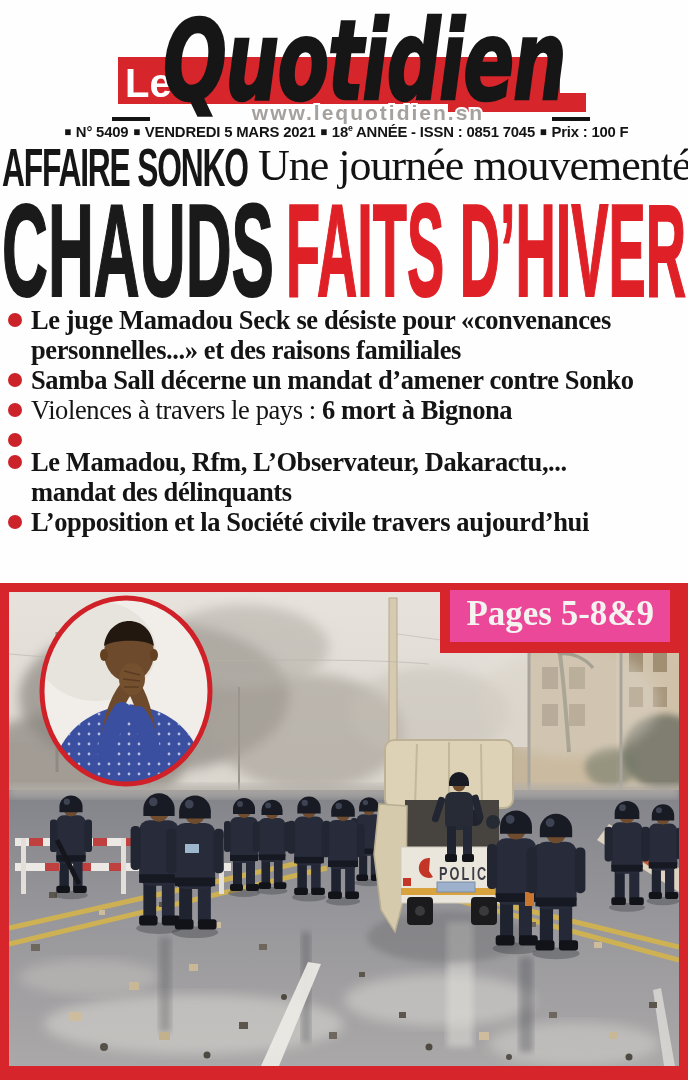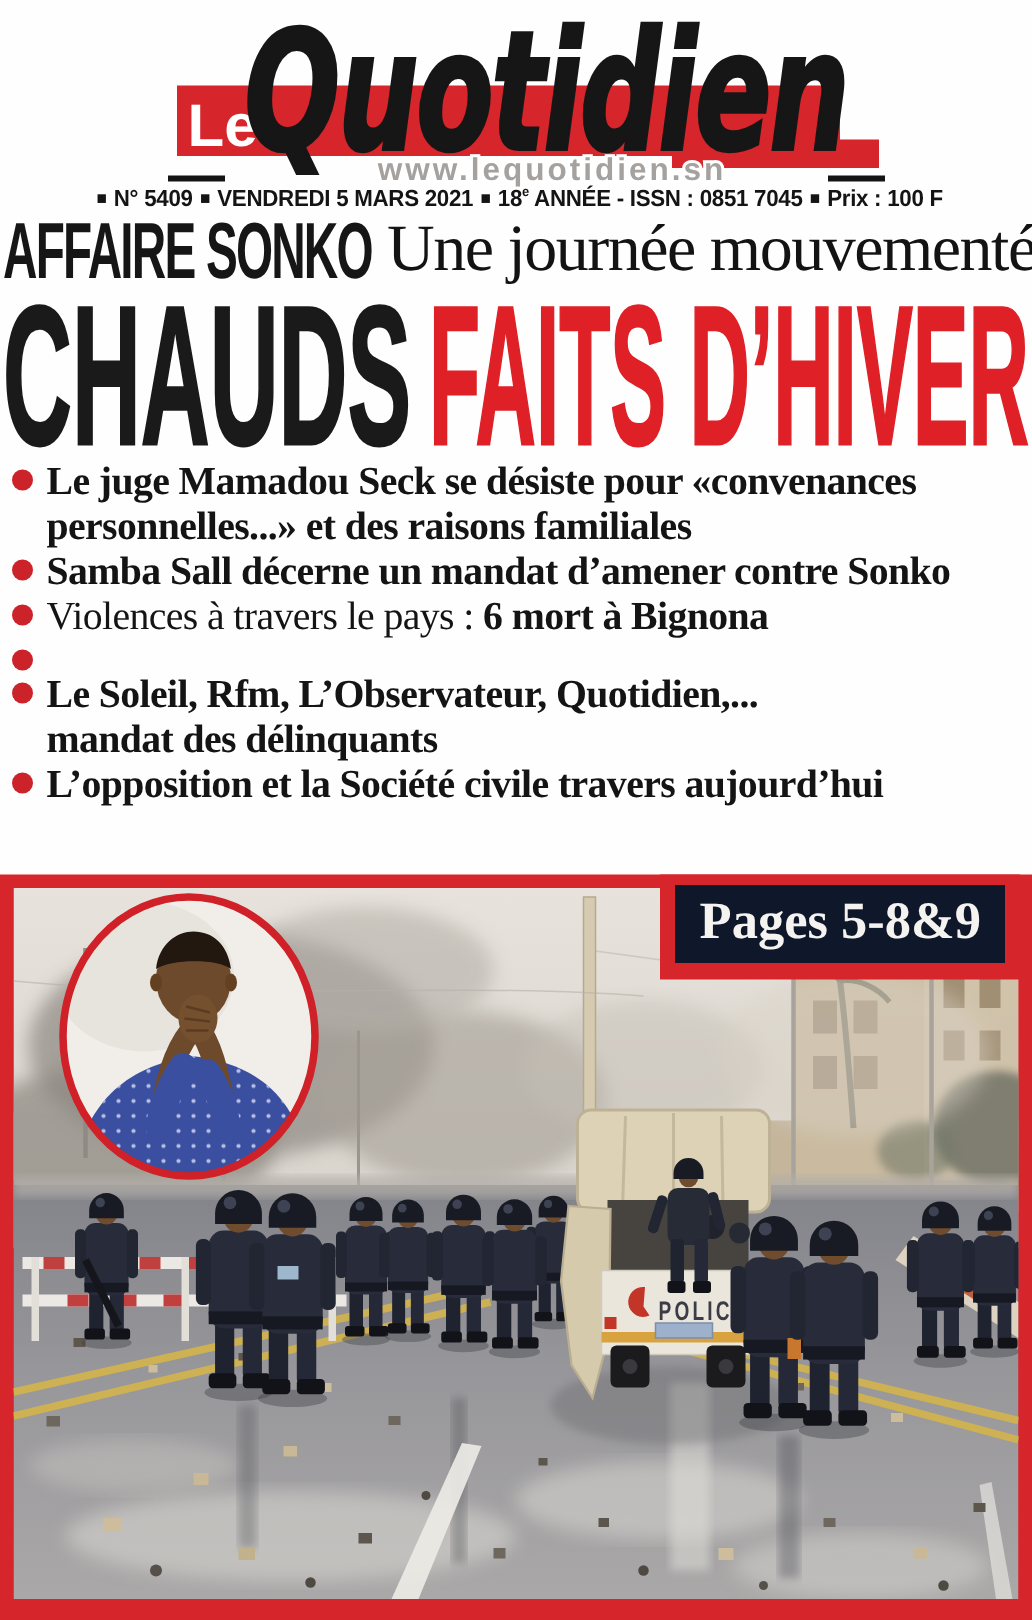--- a/index.html
+++ b/index.html
@@ -27,21 +27,21 @@
   .bullet-dot{flex:0 0 14px;width:14px;height:14px;border-radius:50%;background:#cc2229;
               margin:8px 9px 0 0;}
   .bullet-text{font-family:"Liberation Serif",serif;font-size:26.5px;line-height:30px;
                color:#141414;letter-spacing:-.4px;white-space:nowrap;}
   .seg-bold{font-weight:bold;}
   .seg-normal{font-weight:normal;}
   
   .photo-frame{position:absolute;left:0;top:583px;width:688px;height:497px;background:#d6252b;}
   .photo-frame>svg.scene{position:absolute;left:9px;top:9px;}
   .pages-badge{position:absolute;top:0;right:8px;background:#d6252b;padding:7px 10px 11px 10px;}
-  .pages-badge-inner{background:#0f172a;padding:4px 16px 8px 16px;}
+  .pages-badge-inner{background:#ec4899;padding:4px 16px 8px 16px;}
   .pages-badge-label{font-family:"Liberation Serif",serif;font-weight:bold;font-size:35px;
                      color:#f5f3ef;white-space:nowrap;}
   .portrait{position:absolute;left:36px;top:8px;}
 </style>
 </head>
 <body>
 
 <div class="page">
 
   <div class="masthead">
@@ -84,21 +84,21 @@
         <div class="bullet-text">
           <div><span class="seg-normal">Violences à travers le pays : </span><span class="seg-bold">6 mort à Bignona</span></div>
         </div>
       </div>
       <div class="bullet-item">
         <span class="bullet-dot"></span>
       </div>
       <div class="bullet-item">
         <span class="bullet-dot"></span>
         <div class="bullet-text">
-          <div><span class="seg-bold">Le Soleil, Rfm, L’Observateur, Quotidien,...</span></div>
+          <div><span class="seg-bold">Le Mamadou, Rfm, L’Observateur, Dakaractu,...</span></div>
           <div><span class="seg-bold">mandat des délinquants</span></div>
         </div>
       </div>
       <div class="bullet-item">
         <span class="bullet-dot"></span>
         <div class="bullet-text">
           <div><span class="seg-bold">L’opposition et la Société civile travers aujourd’hui</span></div>
         </div>
       </div>
     </div>

